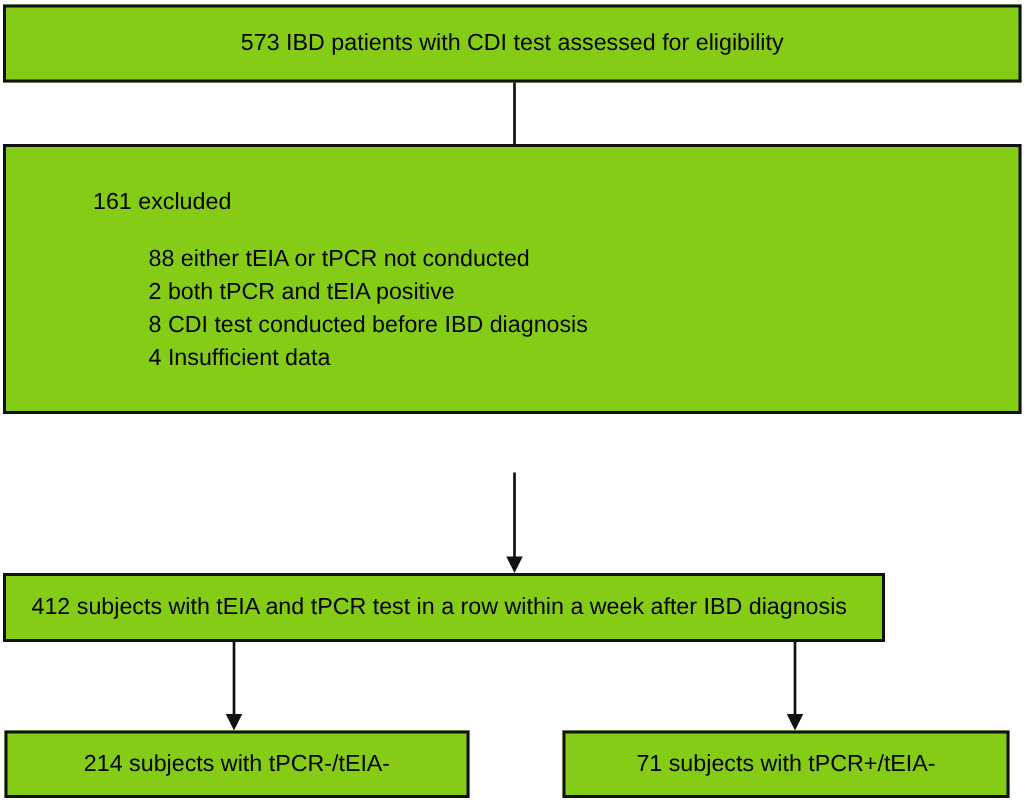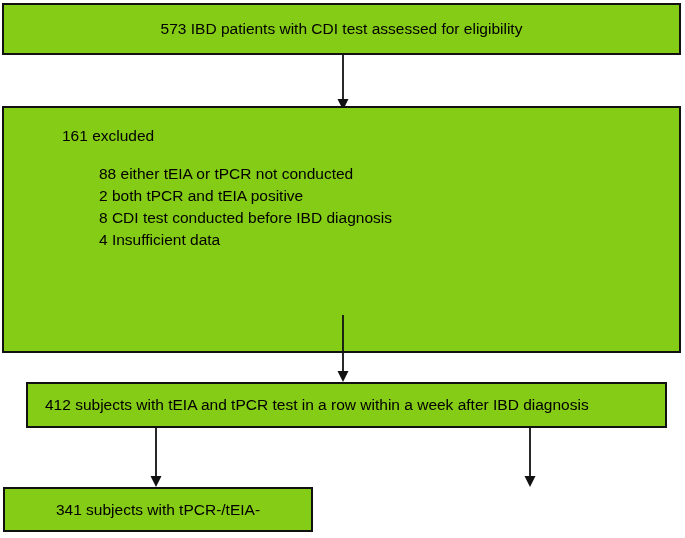--- a/index.html
+++ b/index.html
@@ -44,24 +44,24 @@
   
   #box-eligibility {
     left: 2px;
     top: 3px;
     width: 679px;
     height: 52px;
   }
   
   #box-excluded {
     left: 2px;
-    top: 106px;
+    top: 96px;
     width: 679px;
-    height: 247px;
-    align-items: flex-start;
+    height: 180px;
+    align-items: center;
     justify-content: flex-start;
   }
   .excluded-inner {
     padding: 17px 0 0 58px;
   }
   .excluded-head {
     font-size: 15.5px;
     line-height: 22px;
     white-space: nowrap;
   }
@@ -72,24 +72,23 @@
   }
   .excluded-list li {
     font-size: 15.5px;
     line-height: 22px;
     white-space: nowrap;
   }
   
   #box-included {
     left: 2px;
     top: 382px;
-    width: 641px;
+    width: 588px;
     height: 46px;
     padding-left: 17px;
-    margin-left: 24px;
   }
   
   #box-result-neg {
     left: 3px;
     top: 487px;
     width: 310px;
     height: 45px;
   }
   #box-result-pos {
     left: 375px;
@@ -157,17 +156,20 @@
   </div>
 
   <div class="connector" id="arrow-4">
     <svg width="12" height="59" viewBox="0 0 12 59" aria-hidden="true">
       <line x1="6" y1="0" x2="6" y2="49" stroke="#111111" stroke-width="1.8"></line>
       <polygon points="0.5,48 11.5,48 6,59" fill="#111111"></polygon>
     </svg>
   </div>
 
   <div class="node-box center" id="box-result-neg">
-    <span class="node-text">341 subjects with tPCR-/tEIA-</span>
+    <span class="node-text">214 subjects with tPCR-/tEIA-</span>
   </div>
 
+  <div class="node-box center" id="box-result-pos">
+    <span class="node-text">71 subjects with tPCR+/tEIA-</span>
+  </div>
 
 </div>
 
 </body></html>

